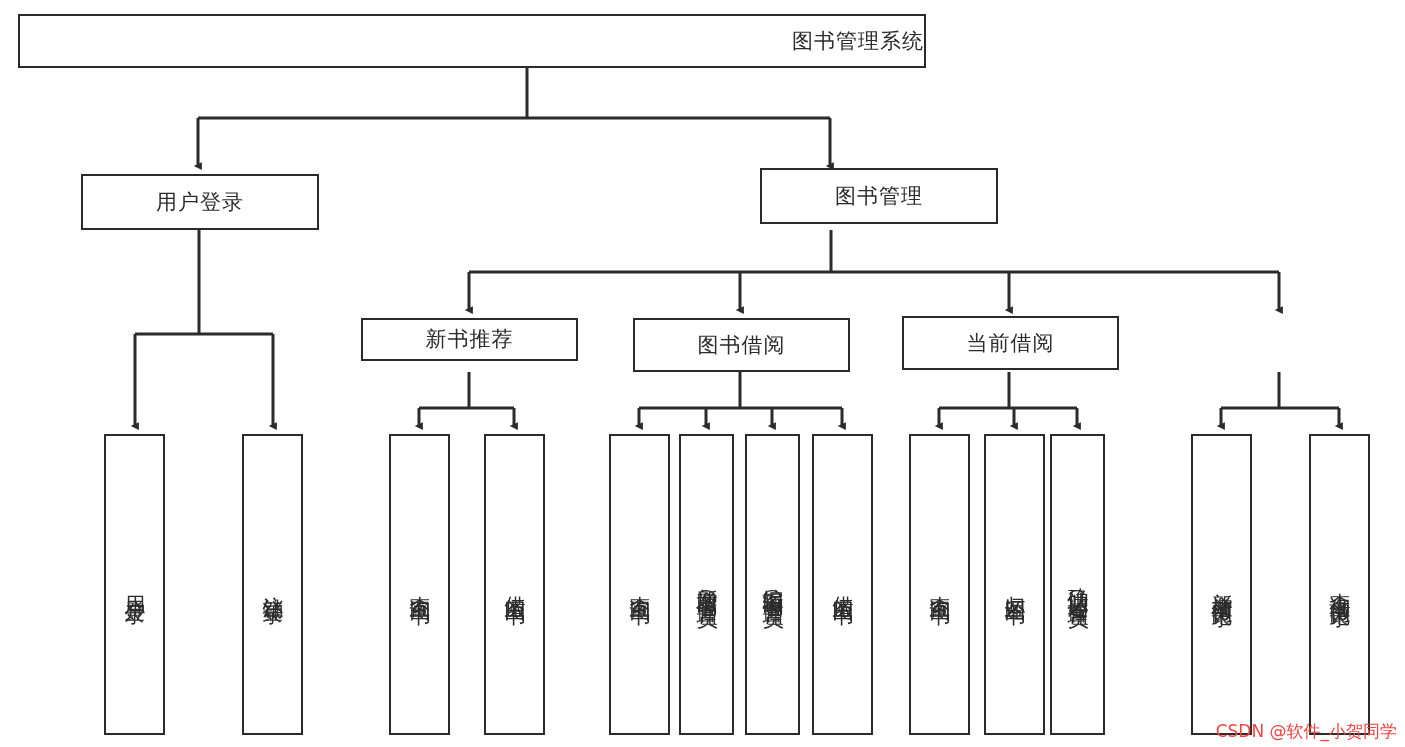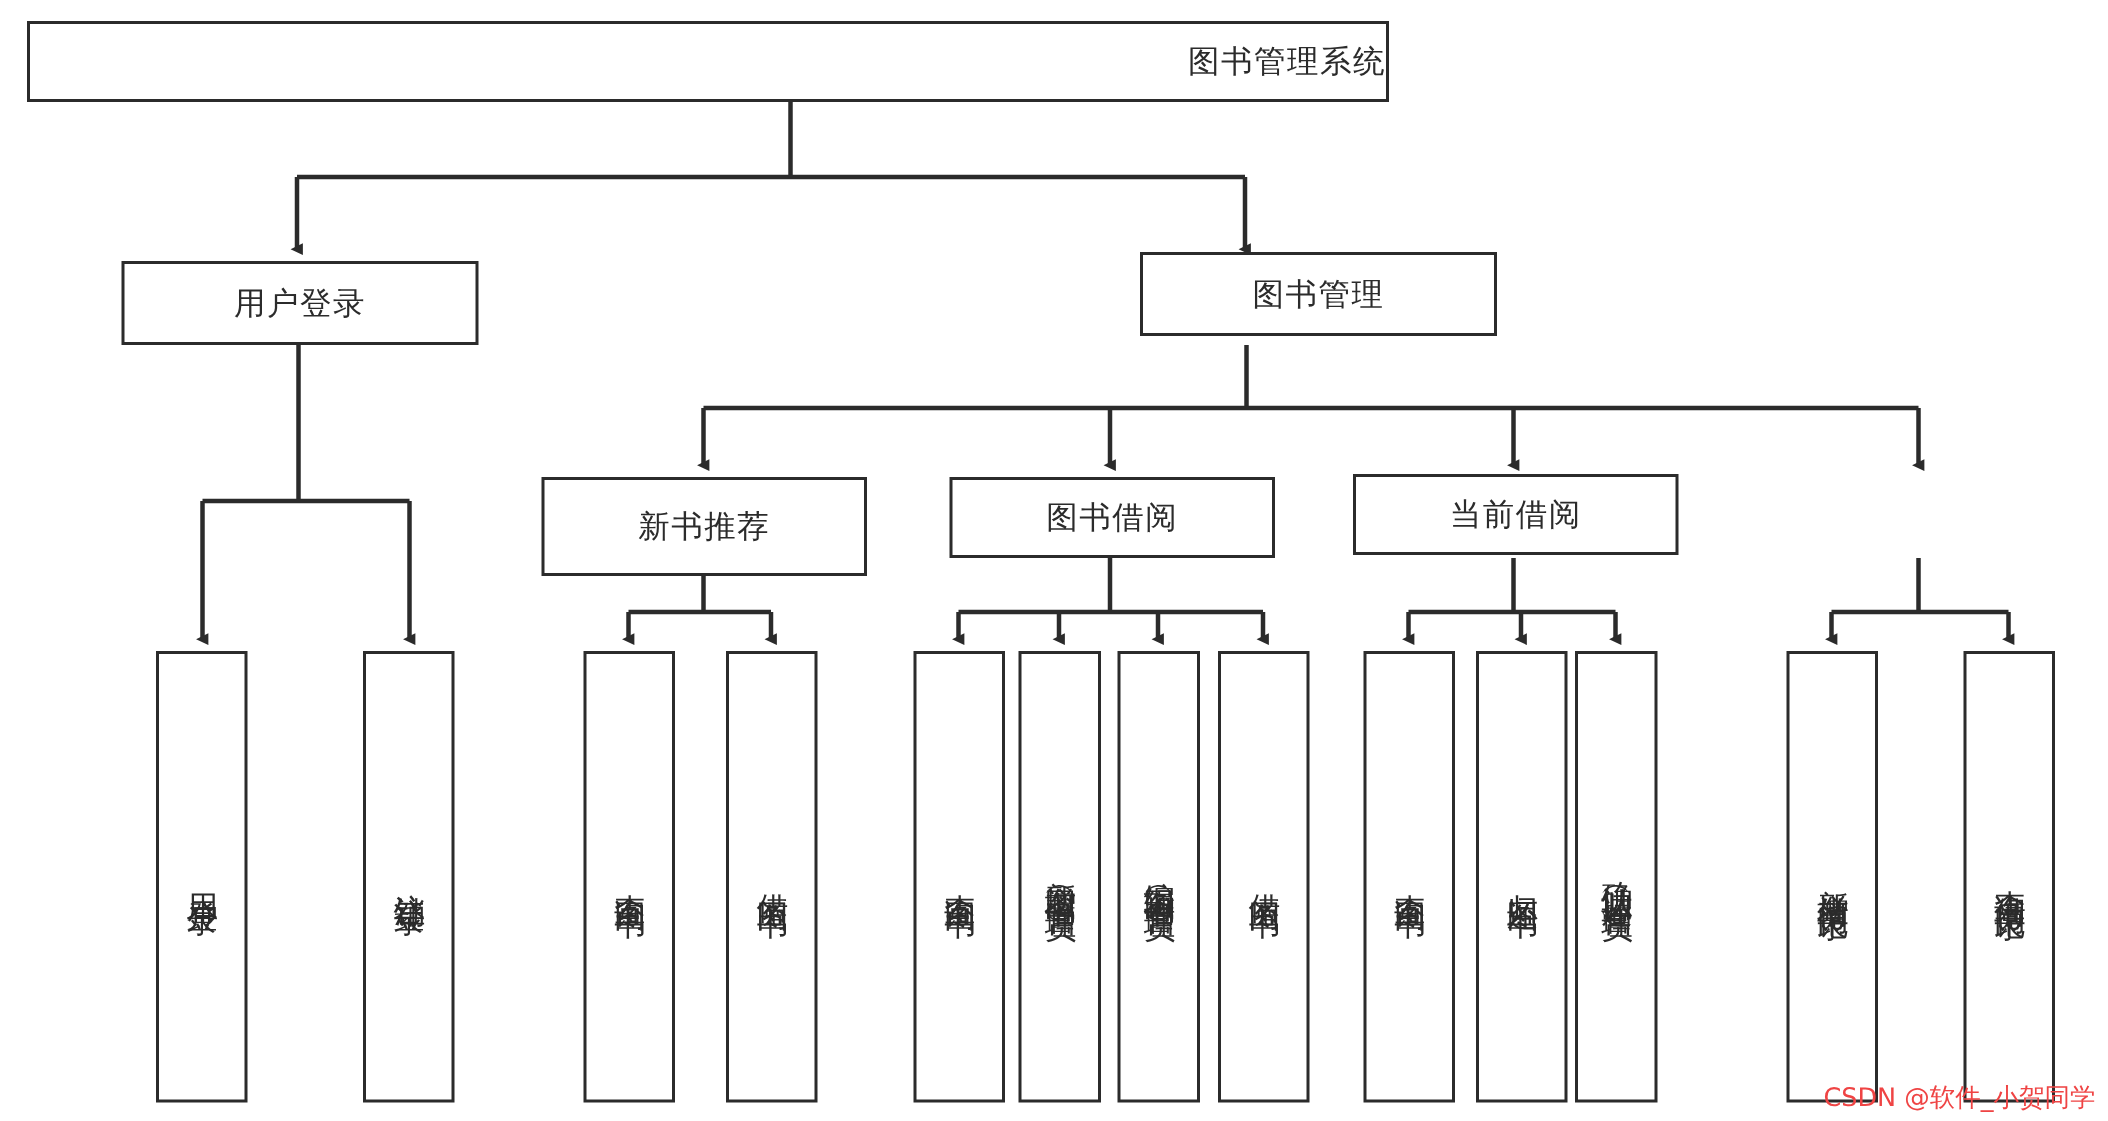--- a/index.html
+++ b/index.html
@@ -122,21 +122,21 @@
     <span class="node-label">图书管理系统</span>
   </div>
 
   <div class="node" style="left:81px; top:174px; width:238px; height:56px;">
     <span class="node-label">用户登录</span>
   </div>
   <div class="node" style="left:712px; top:168px; width:238px; height:56px;margin-left:48px;">
     <span class="node-label">图书管理</span>
   </div>
 
-  <div class="node" style="left:361px; top:318px; width:217px; height:66px;">
+  <div class="node" style="left:361px; top:318px; width:217px; height:43px;">
     <span class="node-label">新书推荐</span>
   </div>
   <div class="node" style="left:633px; top:318px; width:217px; height:54px;align-items:center;">
     <span class="node-label">图书借阅</span>
   </div>
   <div class="node" style="left:902px; top:316px; width:217px; height:54px;">
     <span class="node-label">当前借阅</span>
   </div>
 
   <div class="node vertical" style="left:104px; top:434px; width:61px; height:301px;">

